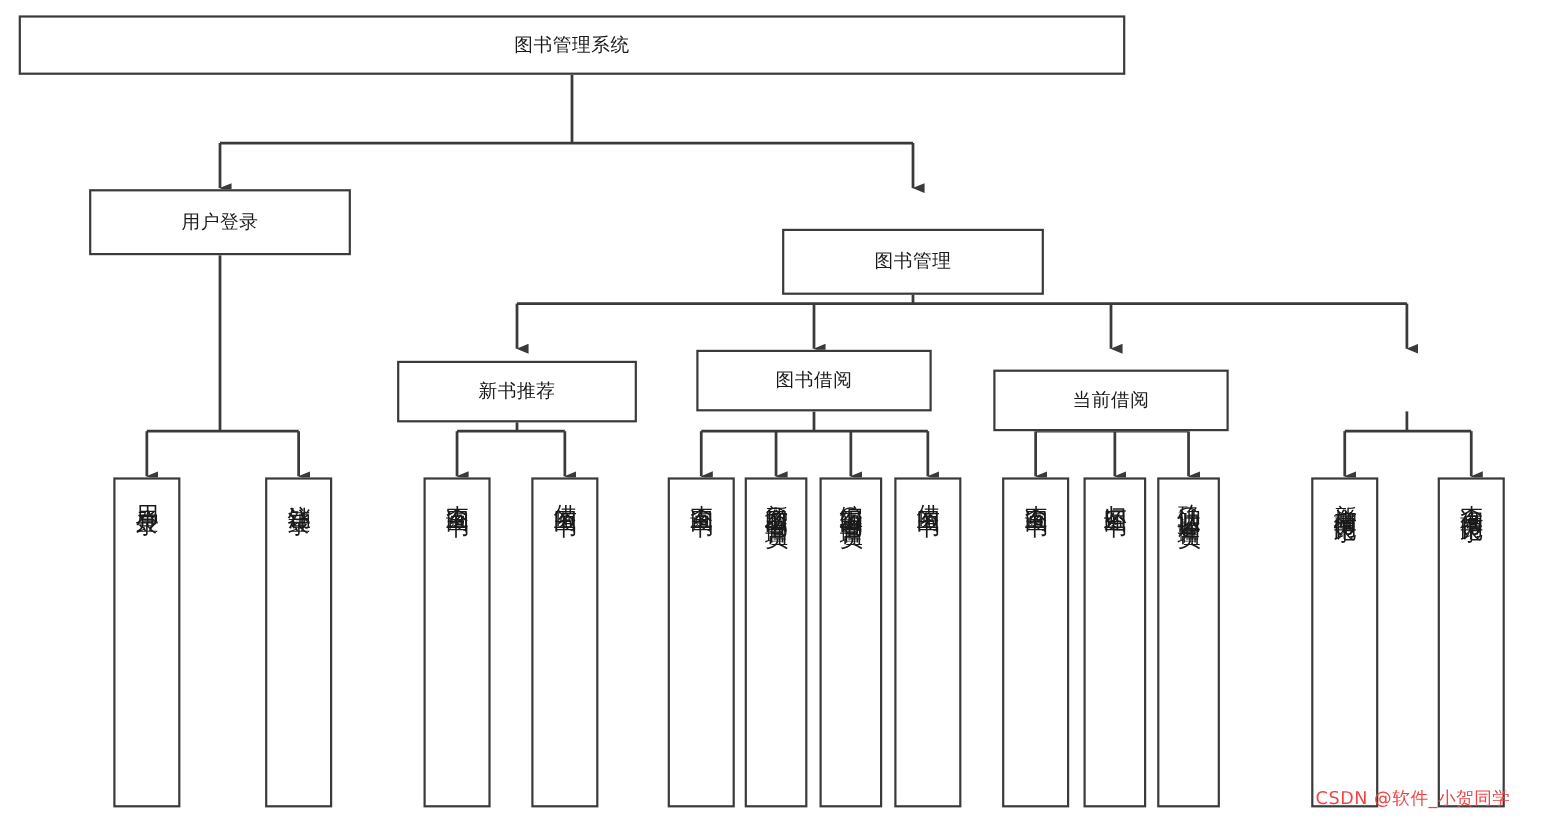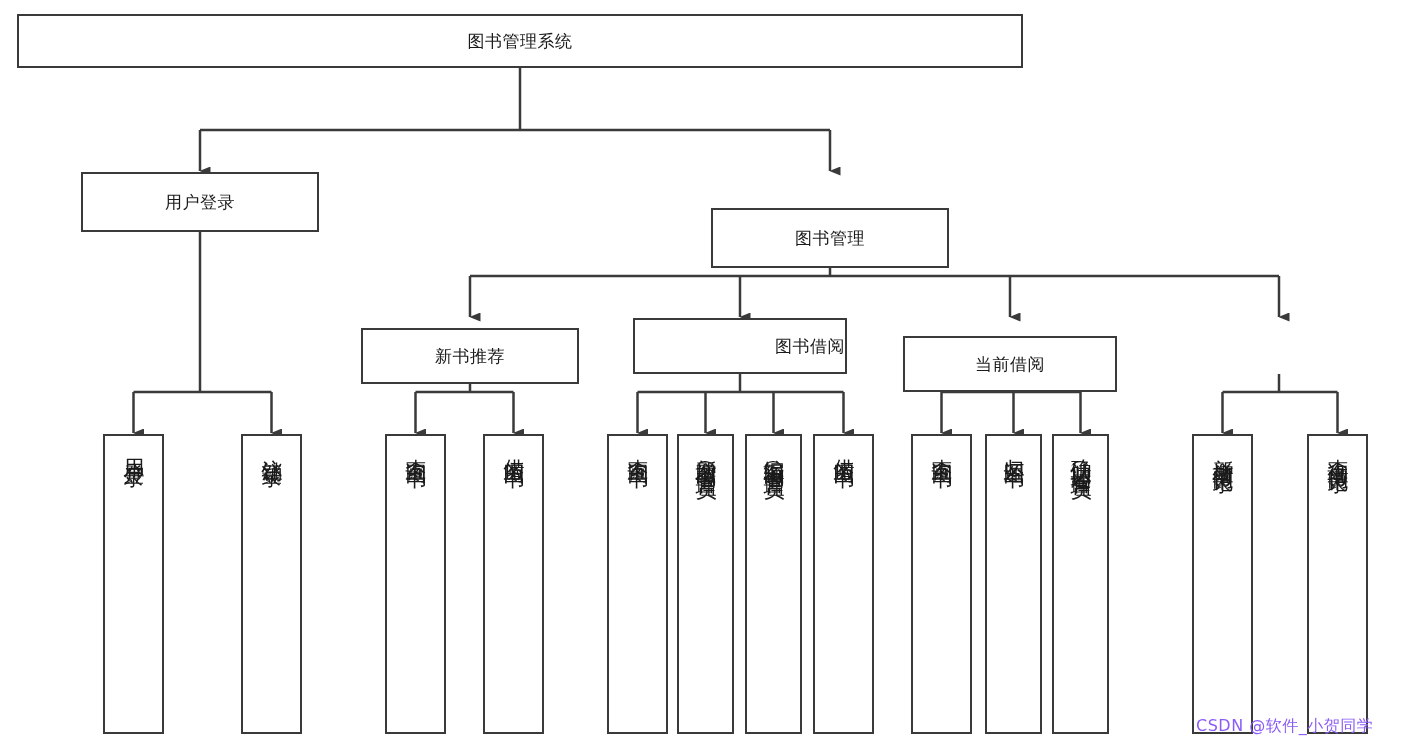--- a/index.html
+++ b/index.html
@@ -50,21 +50,21 @@
     writing-mode: vertical-rl;
     text-orientation: upright;
     font-size: 21px;
     letter-spacing: 3px;
     line-height: 1;
     white-space: nowrap;
   }
   .watermark {
     position: absolute;
     font-size: 16px;
-    color: #8b5cf6;
+    color: #ef4444;
     white-space: nowrap;
     letter-spacing: 0.5px;
     pointer-events: none;
   }
 </style>
 </head>
 <body>
 
 <div id="diagram-root">
   <svg id="edges-layer" viewBox="0 0 1405 747" xmlns="http://www.w3.org/2000/svg">
@@ -119,21 +119,21 @@
   </div>
 
   <div class="node-box horizontal" style="left:711px; top:172px; width:238px; height:60px;margin-top:36px;">
     <span class="node-label">图书管理</span>
   </div>
 
   <div class="node-box horizontal" style="left:361px; top:318px; width:218px; height:56px;margin-top:10px;">
     <span class="node-label">新书推荐</span>
   </div>
 
-  <div class="node-box horizontal" style="left:633px; top:318px; width:214px; height:56px;justify-content:flex-end;">
+  <div class="node-box horizontal" style="left:633px; top:318px; width:214px; height:56px;">
     <span class="node-label">图书借阅</span>
   </div>
 
   <div class="node-box horizontal" style="left:903px; top:336px; width:214px; height:56px;">
     <span class="node-label">当前借阅</span>
   </div>
 
 
   <div class="node-box vertical" style="left:103px; top:434px; width:61px; height:300px;">
     <span class="node-label">用户登录</span>

